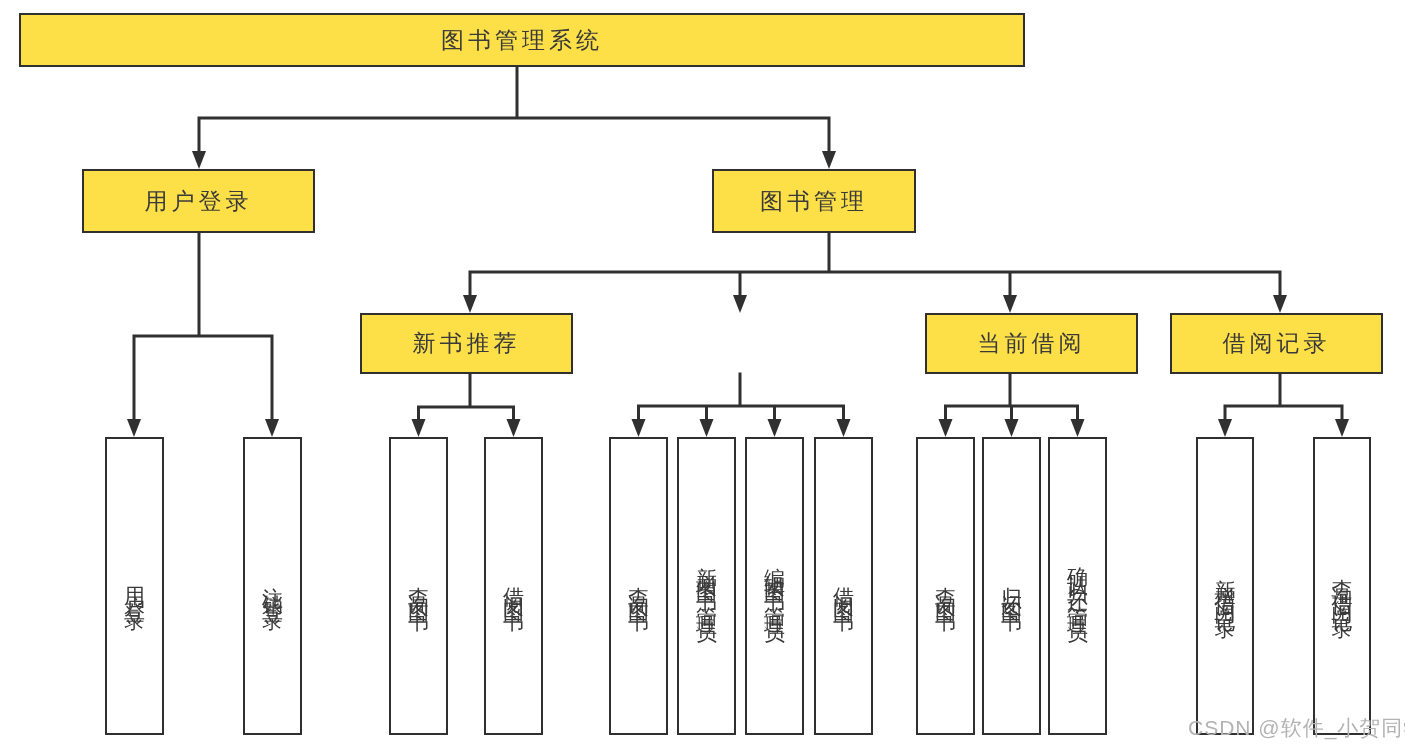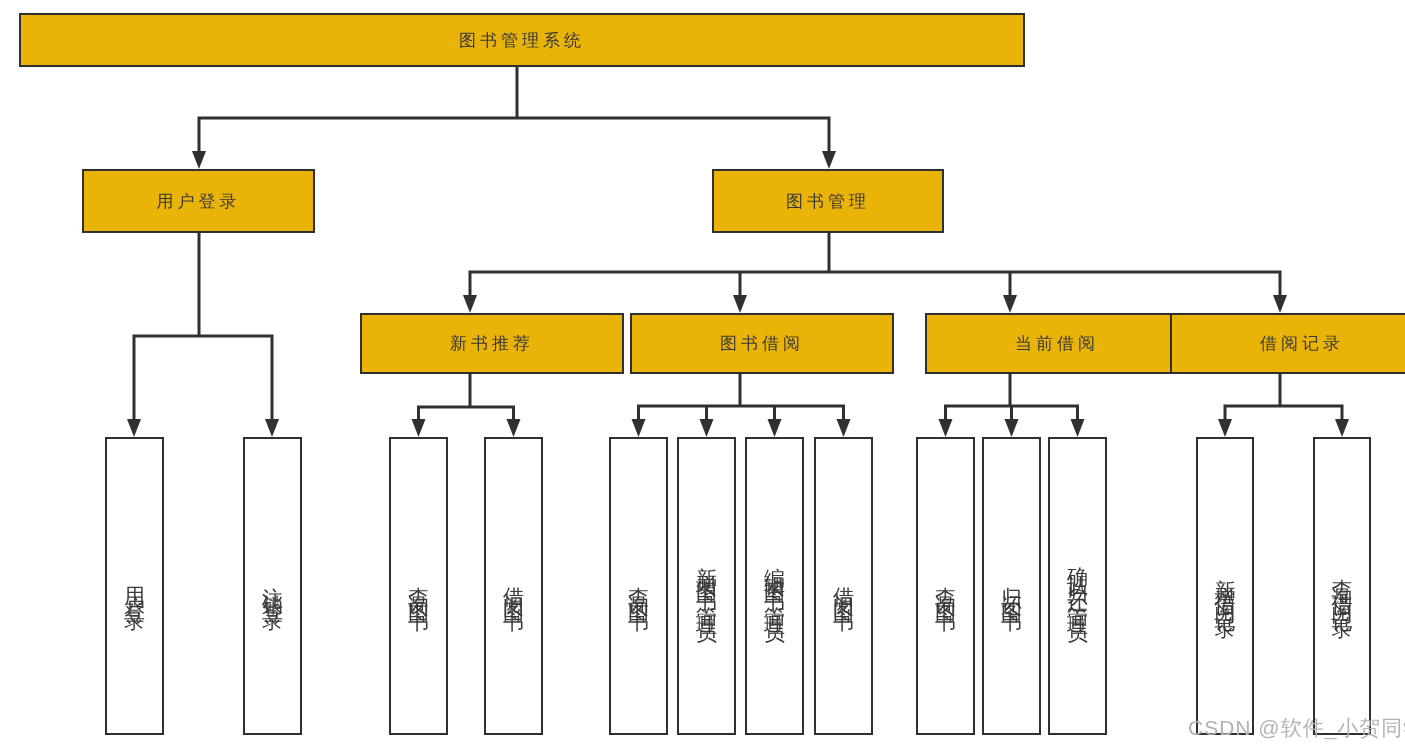--- a/index.html
+++ b/index.html
@@ -13,28 +13,28 @@
   }
   svg.connectors {
     position: absolute;
     left: 0; top: 0;
     width: 1405px; height: 747px;
     z-index: 1;
   }
   .node {
     position: absolute;
     box-sizing: border-box;
-    background: #eab308;
+    background: #fde047;
     border: 2.5px solid #303030;
     color: #3a3a3a;
     display: flex;
     align-items: center;
     justify-content: center;
     z-index: 2;
-    font-size: 17px;
+    font-size: 23px;
     letter-spacing: 4px;
     white-space: nowrap;
   }
   .leaf {
     position: absolute;
     box-sizing: border-box;
     background: #ffffff;
     border: 2.5px solid #303030;
     color: #3a3a3a;
     z-index: 2;
@@ -44,23 +44,23 @@
     justify-content: center;
     font-size: 21px;
     letter-spacing: 8px;
     top: 437px;
     height: 298px;
   }
   
   .n-root  { left: 19px;  top: 13px;  width: 1006px; height: 54px; }
   
   .n-l2a   { left: 82px;  top: 169px; width: 233px;  height: 64px; }
-  .n-l2b   { left: 712px; top: 169px; width: 232px;  height: 64px; }
+  .n-l2b   { left: 712px; top: 169px; width: 204px;  height: 64px; }
   
-  .n-l3    { top: 313px;  height: 61px; width: 264px; }
+  .n-l3    { top: 313px;  height: 61px; width: 213px; }
   .n-l3a   { left: 360px; }
   .n-l3b   { left: 630px; }
   .n-l3c   { left: 900px; margin-left: 25px; }
   .n-l3d   { left: 1170px; }
   
   .lf1  { left: 105px;  width: 59px; }
   .lf2  { left: 243px;  width: 59px; }
   .lf3  { left: 389px;  width: 59px; }
   .lf4  { left: 484px;  width: 59px; }
   .lf5  { left: 609px;  width: 59px; }
@@ -120,21 +120,20 @@
       <polygon points="1335,419 1349,419 1342,437"></polygon>
     </g>
   </svg>
 
   <div class="node n-root">图书管理系统</div>
 
   <div class="node n-l2a">用户登录</div>
   <div class="node n-l2b">图书管理</div>
 
   <div class="node n-l3 n-l3a">新书推荐</div>
-  <div class="node n-l3 n-l3b">图书借阅</div>
   <div class="node n-l3 n-l3c">当前借阅</div>
   <div class="node n-l3 n-l3d">借阅记录</div>
 
   <div class="leaf lf1">用户登录</div>
   <div class="leaf lf2">注销登录</div>
 
   <div class="leaf lf3">查询图书</div>
   <div class="leaf lf4">借阅图书</div>
 
   <div class="leaf lf5">查询图书</div>

